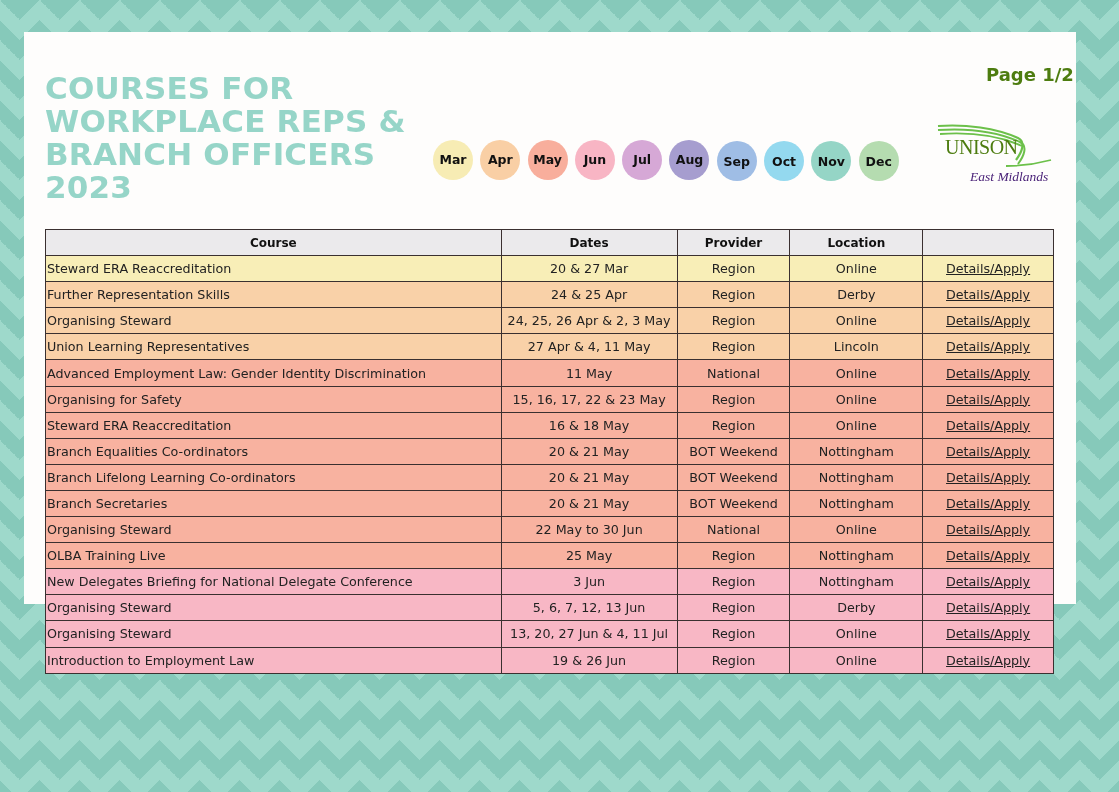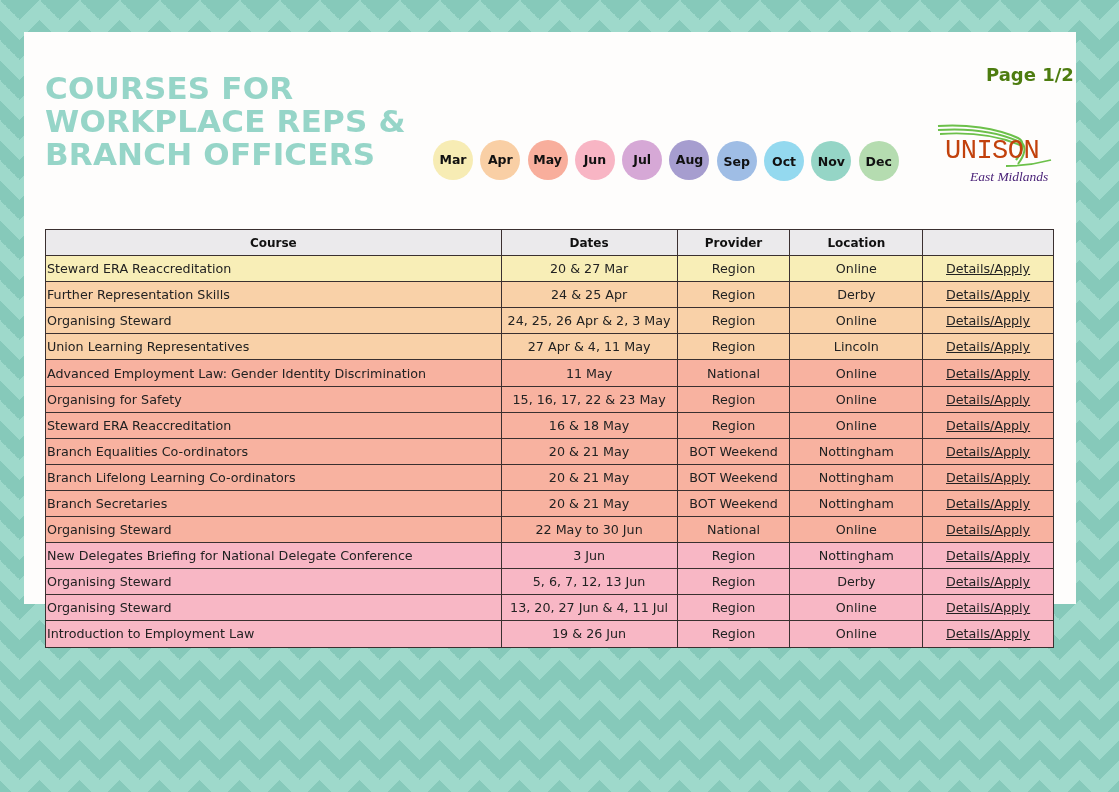--- a/index.html
+++ b/index.html
@@ -39,21 +39,21 @@
       display: flex; gap: 7.3px; align-items: center;
     }
     .month {
       width: 40px; height: 40px; border-radius: 50%;
       display: flex; align-items: center; justify-content: center;
       font-size: 12.5px; font-weight: bold; color: #111;
     }
     .logo { position: absolute; left: 912px; top: 88px; width: 125px; height: 70px; }
     .logo-text {
       position: absolute; left: 9px; top: 16px;
-      font-family: Liberation Mono, monospace; font-size: 27px; color: #c2410c;
+      font-family: Liberation Serif, serif; font-size: 20px; color: #4d7c0f;
       letter-spacing: -0.5px;
     }
     .logo-sub {
       position: absolute; left: 34px; top: 49px;
       font-family: "Liberation Serif", serif; font-style: italic;
       font-size: 13.5px; color: #4a2278; white-space: nowrap;
     }
     table {
       position: absolute; left: 21px; top: 197px;
       border-collapse: collapse; width: 1009px;
@@ -71,20 +71,21 @@
     svg { display: block; }
   </style>
 </head>
 <body>
 
 <div class="page">
   <h1 class="title">
     <span>COURSES FOR</span>
     <span>WORKPLACE REPS &amp;</span>
     <span>BRANCH OFFICERS</span>
+    <span>2023</span>
   </h1>
 
   <div class="page-num">Page 1/2</div>
 
   <div class="months" id="months">
       <div class="month" style="background: rgb(247, 236, 180);">Mar</div>
       <div class="month" style="background: rgb(249, 207, 165);">Apr</div>
       <div class="month" style="background: rgb(248, 174, 156);">May</div>
       <div class="month" style="background: rgb(248, 181, 196);">Jun</div>
       <div class="month" style="background: rgb(214, 168, 214);">Jul</div>
@@ -194,20 +195,27 @@
           <td class="c">Nottingham</td>
           <td class="link"><span class="link-text">Details/Apply</span></td>
         </tr>
         <tr style="background: rgb(248, 178, 160);">
           <td class="course">Organising Steward</td>
           <td class="c">22 May to 30 Jun</td>
           <td class="c">National</td>
           <td class="c">Online</td>
           <td class="link"><span class="link-text">Details/Apply</span></td>
         </tr>
+        <tr style="background: rgb(248, 178, 160);">
+          <td class="course">OLBA Training Live</td>
+          <td class="c">25 May</td>
+          <td class="c">Region</td>
+          <td class="c">Nottingham</td>
+          <td class="link"><span class="link-text">Details/Apply</span></td>
+        </tr>
         <tr style="background: rgb(248, 183, 197);">
           <td class="course">New Delegates Briefing for National Delegate Conference</td>
           <td class="c">3 Jun</td>
           <td class="c">Region</td>
           <td class="c">Nottingham</td>
           <td class="link"><span class="link-text">Details/Apply</span></td>
         </tr>
         <tr style="background: rgb(248, 183, 197);">
           <td class="course">Organising Steward</td>
           <td class="c">5, 6, 7, 12, 13 Jun</td>

